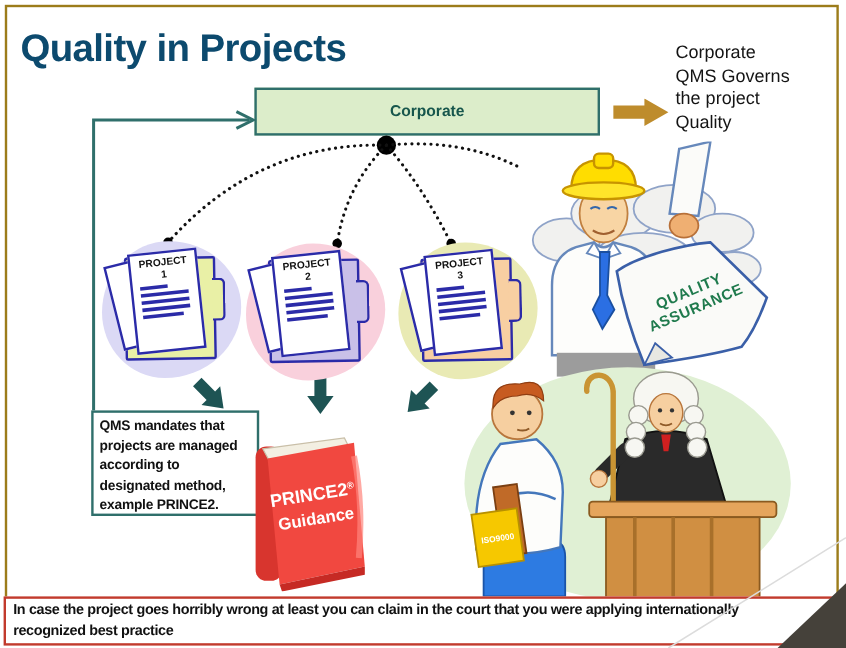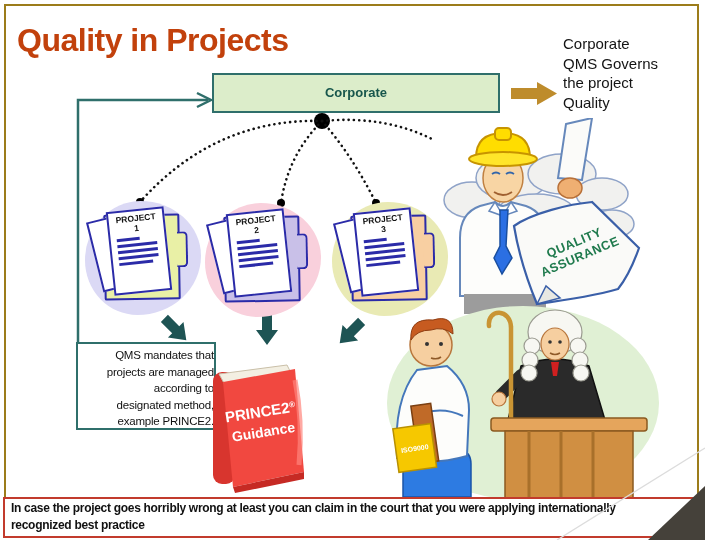--- a/index.html
+++ b/index.html
@@ -5,21 +5,21 @@
   html,body{margin:0;padding:0;background:#fff;}
   #slide{
     position:relative;width:705px;height:540px;background:#ffffff;
     overflow:hidden;font-family:"Liberation Sans",sans-serif;
   }
   
   #frame{position:absolute;left:4px;top:4px;width:695px;height:532px;
     border:2px solid #9C7C1A;box-sizing:border-box;}
   
   #title{position:absolute;left:17px;top:22px;font-size:32px;font-weight:700;
-    color:#c2410c;letter-spacing:-0.5px;white-space:nowrap;}
+    color:#0c4a6e;letter-spacing:-0.5px;white-space:nowrap;}
   
   #qmsbox{position:absolute;left:212px;top:73px;width:288px;height:40px;
     background:#DCEDCA;border:2px solid #2F6F6B;box-sizing:border-box;
     display:flex;flex-direction:column;align-items:center;justify-content:center;
     color:#17564C;font-weight:700;font-size:13px;line-height:16px;text-align:center;}
   
   #governs{position:absolute;left:563px;top:34px;width:135px;font-size:15px;
     line-height:19.5px;color:#141414;white-space:pre-line;}
   
   #goldarrow{position:absolute;left:511px;top:82px;}
@@ -47,22 +47,22 @@
   .p-lines{margin:4px 6px 0 6px;}
   .p-lines i{display:block;height:2.5px;background:#2B2BA8;margin-bottom:3.5px;}
   .p-lines i:nth-child(1){width:55%;margin-right:auto;}
   .p-lines i:nth-child(2){width:95%;}
   .p-lines i:nth-child(3){width:95%;}
   .p-lines i:nth-child(4){width:95%;}
   .p-lines i:nth-child(5){width:80%;margin-right:auto;}
   
   #mandate{position:absolute;left:76px;top:342px;width:140px;height:88px;
     border:2.5px solid #2F6F6B;box-sizing:border-box;background:#fff;
-    font-size:11.5px;font-weight:400;color:#111;line-height:16.5px;
-    letter-spacing:-0.2px;padding:3px 0 0 5px;white-space:pre-line;text-align:right;}
+    font-size:11.5px;font-weight:700;color:#111;line-height:16.5px;
+    letter-spacing:-0.2px;padding:3px 0 0 5px;white-space:pre-line;}
   
   .illus{position:absolute;}
   
   #footer{position:absolute;left:3px;top:497px;width:694px;height:41px;
     background:#fff;border:2px solid #C23B2D;box-sizing:border-box;
     font-size:12px;font-weight:700;color:#111;line-height:17px;
     letter-spacing:-0.3px;padding:1px 6px;white-space:pre-line;z-index:8;}
   #corner{position:absolute;left:0;top:0;z-index:9;pointer-events:none;}
 </style>
 </head>

